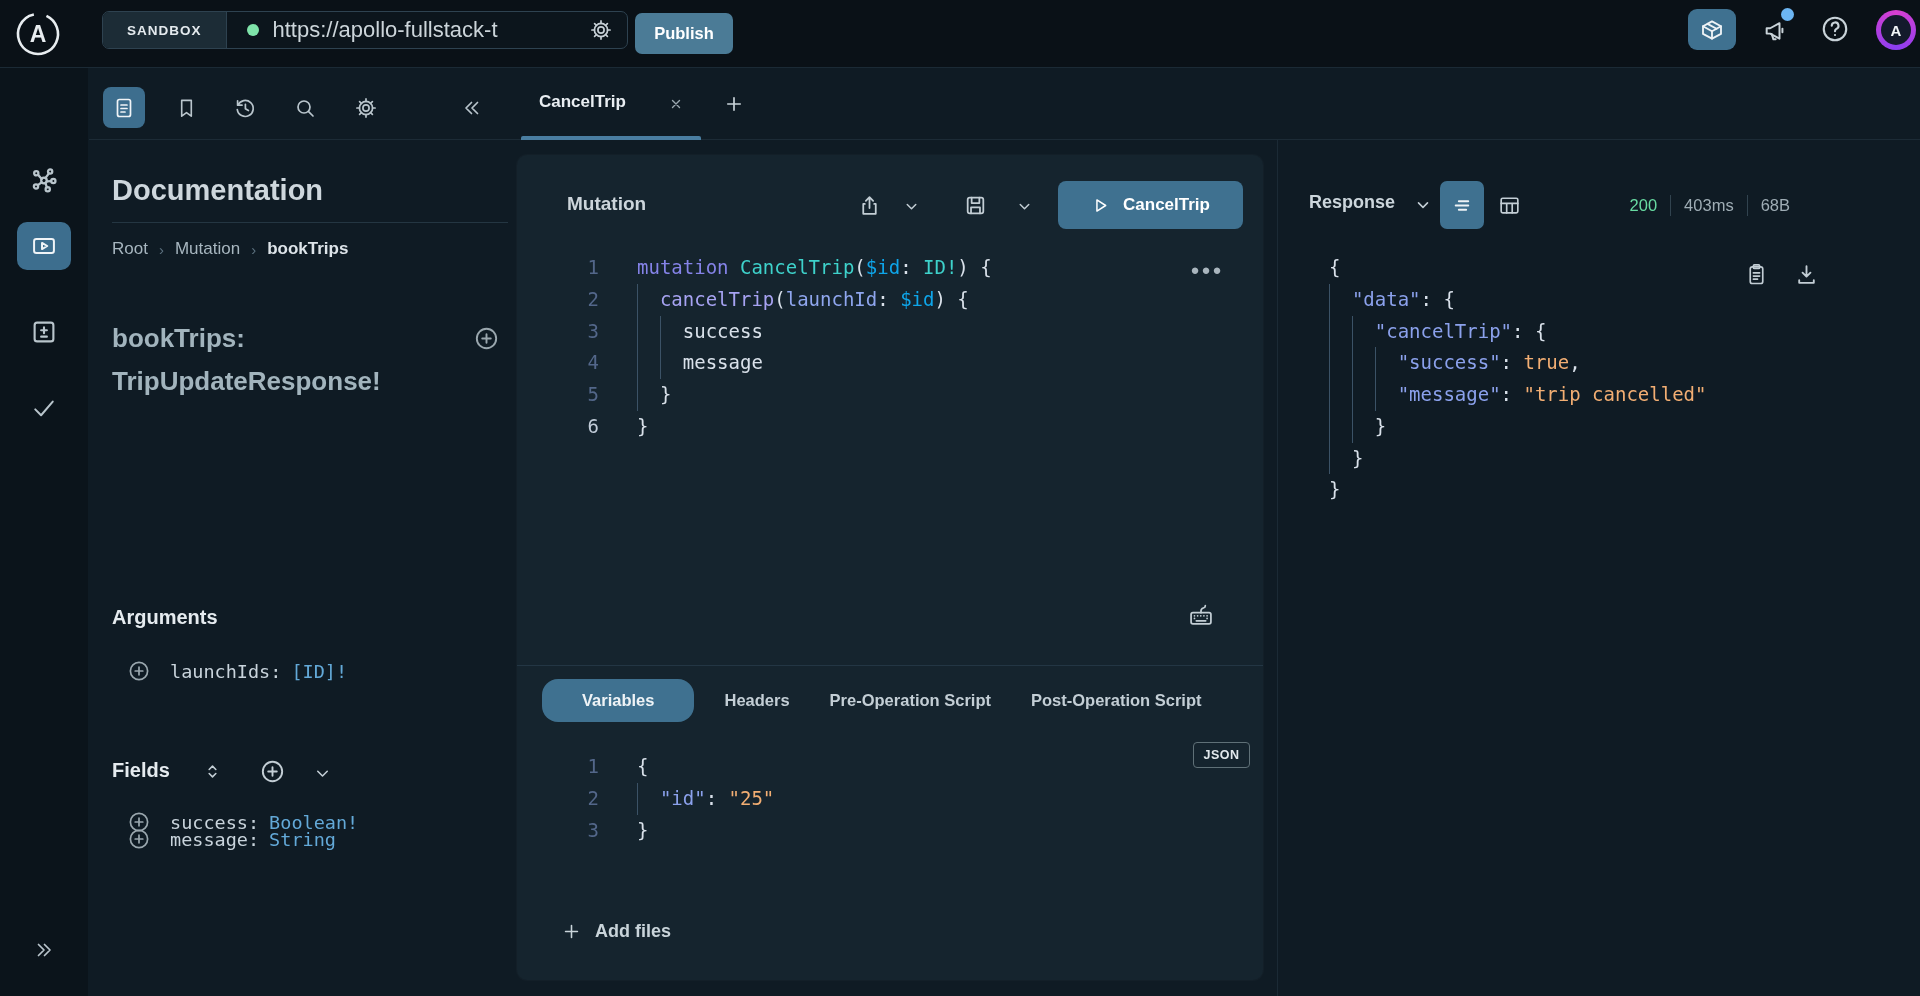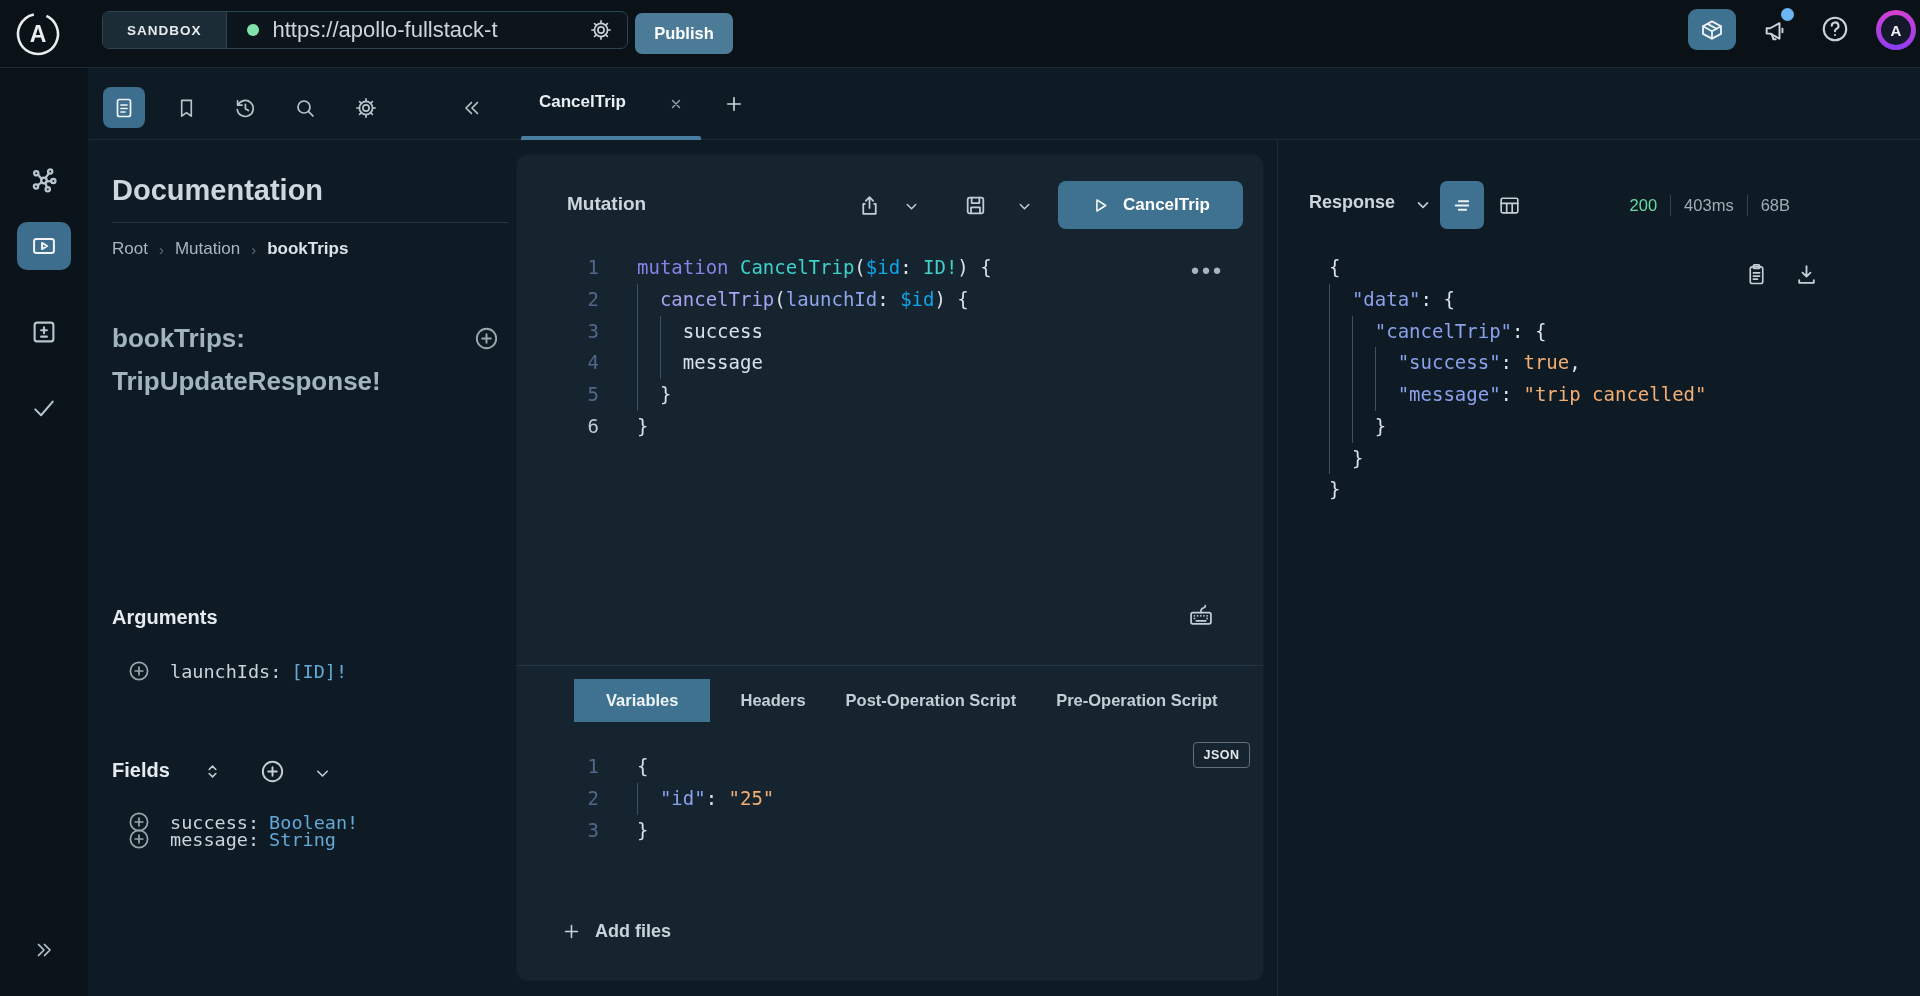--- a/index.html
+++ b/index.html
@@ -75,21 +75,21 @@
   .op-title { position:absolute; left:50px; top:38px; font-size:19px; font-weight:bold; color:#ccd5db; }
   .op-iconbtn { position:absolute; display:flex; align-items:center; justify-content:center; color:#c3ced5; }
   .run-btn { position:absolute; left:541px; top:26px; width:185px; height:48px; background:#3f7190; border-radius:8px;
              display:flex; align-items:center; justify-content:center; gap:13px; color:#fff; font-size:17px; font-weight:bold; }
   .ellipsis { position:absolute; left:668px; top:106px; width:44px; text-align:center; color:#a9b5bd; font-size:15px; letter-spacing:2px; }
   .kbd-btn { position:absolute; left:666px; top:442px; width:36px; height:36px; display:flex; align-items:center; justify-content:center; color:#c3ced5; }
   .op-divider { position:absolute; left:0; top:510px; width:746px; height:1px; background:#233644; }
   .req-tabs { position:absolute; left:0; top:511px; width:746px; height:69px; display:flex; align-items:center;
               padding-left:25px; overflow:hidden; white-space:nowrap; }
   .req-tab { padding:12px 20px; font-size:16.5px; font-weight:bold; color:#c3ced5; flex:0 0 auto; }
-  .req-tab-active { padding:12px 32px; background:#3f7190; border-radius:0; color:#eef3f6; margin-right:10px;margin-left:32px; }
+  .req-tab-active { padding:12px 40px; background:#3f7190; border-radius:16px; color:#eef3f6; margin-right:10px; }
   .json-badge { position:absolute; left:676px; top:587px; width:57px; height:26px; border:1px solid #5f7077; border-radius:4px;
                 display:flex; align-items:center; justify-content:center; font-size:12.5px; font-weight:bold;
                 letter-spacing:0.5px; color:#e2e8ec; }
   .add-files { position:absolute; left:45px; top:766px; display:flex; align-items:center; gap:14px; color:#c9d4da;
                font-size:18px; font-weight:bold; }
 
   
   .code { font-family:"DejaVu Sans Mono",monospace; font-size:19px; line-height:31.75px; }
   .code-line { display:flex; padding-left:51px; }
   .ln { flex:0 0 31px; text-align:right; margin-right:38px; color:#53678a; user-select:none; }
@@ -470,22 +470,22 @@
           <path d="M12 10V8.4c0-1.4.8-2 2-2.4 1-.3 1.7-.9 1.7-2"></path>
         </svg>
       </span>
     </button>
 
     <div class="op-divider"></div>
 
     <div class="req-tabs">
       <button class="req-tab req-tab-active">Variables</button>
       <button class="req-tab">Headers</button>
+      <button class="req-tab">Pre-Operation Script</button>
       <button class="req-tab">Post-Operation Script</button>
-      <button class="req-tab">Pre-Operation Script</button>
     </div>
 
     <div class="json-badge">JSON</div>
 
     <div class="code vars-code">
         <div class="code-line">
           <span class="ln">1</span>
           <span class="lc"><span class="tk-pln">{</span></span>
         </div>
         <div class="code-line">

